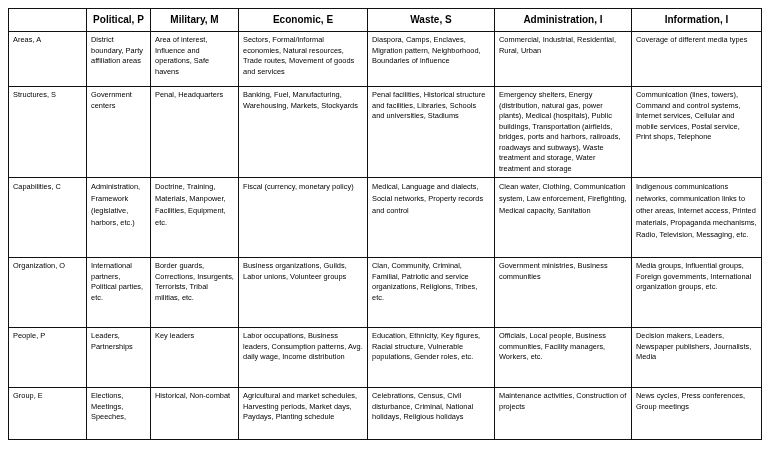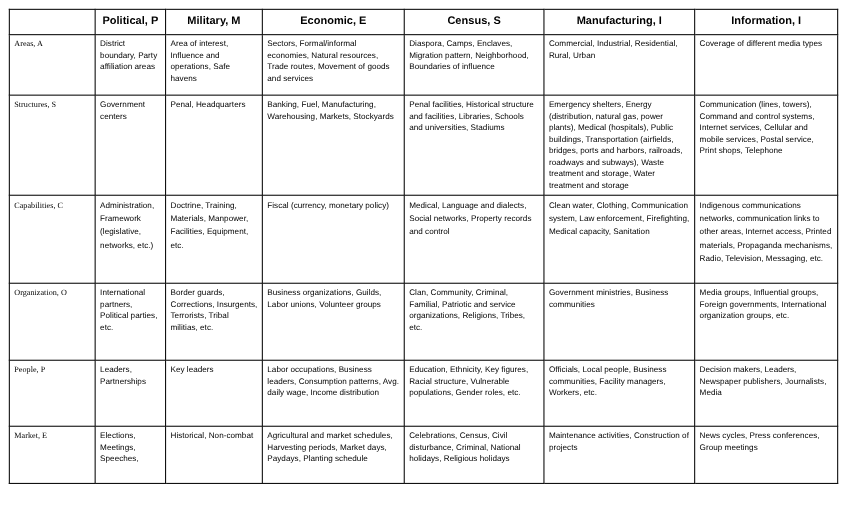--- a/index.html
+++ b/index.html
@@ -42,21 +42,20 @@
     text-align: center;
     font-weight: bold;
     font-size: 10px;
     vertical-align: middle;
     padding-top: 4px;
     padding-bottom: 4px;
     height: 12px;
   }
   table.matrix tbody td.rowhead {
     font-weight: normal;
-    font-family: Liberation Serif, serif;
   }
   
   col.c0 { width: 78px; }
   col.c1 { width: 64px; }
   col.c2 { width: 88px; }
   col.c3 { width: 129px; }
   col.c4 { width: 127px; }
   col.c5 { width: 137px; }
   col.c6 { width: 130px; }
 
@@ -85,22 +84,22 @@
         <col class="c4">
         <col class="c5">
         <col class="c6">
     </colgroup>
     <thead>
       <tr class="r-head">
         <th></th>
         <th>Political, P</th>
         <th>Military, M</th>
         <th>Economic, E</th>
-        <th>Census, S</th>
-        <th>Manufacturing, I</th>
+        <th>Waste, S</th>
+        <th>Administration, I</th>
         <th>Information, I</th>
       </tr>
     </thead>
     <tbody>
       <tr class="r-0">
         <td class="rowhead">Areas, A</td>
         <td>District boundary, Party affiliation areas</td>
         <td>Area of interest, Influence and operations, Safe havens</td>
         <td>Sectors, Formal/informal economies, Natural resources, Trade routes, Movement of goods and services</td>
         <td>Diaspora, Camps, Enclaves, Migration pattern, Neighborhood, Boundaries of influence</td>
@@ -111,21 +110,21 @@
         <td class="rowhead">Structures, S</td>
         <td>Government centers</td>
         <td>Penal, Headquarters</td>
         <td>Banking, Fuel, Manufacturing, Warehousing, Markets, Stockyards</td>
         <td>Penal facilities, Historical structure and facilities, Libraries, Schools and universities, Stadiums</td>
         <td>Emergency shelters, Energy (distribution, natural gas, power plants), Medical (hospitals), Public buildings, Transportation (airfields, bridges, ports and harbors, railroads, roadways and subways), Waste treatment and storage, Water treatment and storage</td>
         <td>Communication (lines, towers), Command and control systems, Internet services, Cellular and mobile services, Postal service, Print shops, Telephone</td>
       </tr>
       <tr class="r-2">
         <td class="rowhead">Capabilities, C</td>
-        <td>Administration, Framework (legislative, networks, etc.)</td>
+        <td>Administration, Framework (legislative, harbors, etc.)</td>
         <td>Doctrine, Training, Materials, Manpower, Facilities, Equipment, etc.</td>
         <td>Fiscal (currency, monetary policy)</td>
         <td>Medical, Language and dialects, Social networks, Property records and control</td>
         <td>Clean water, Clothing, Communication system, Law enforcement, Firefighting, Medical capacity, Sanitation</td>
         <td>Indigenous communications networks, communication links to other areas, Internet access, Printed materials, Propaganda mechanisms, Radio, Television, Messaging, etc.</td>
       </tr>
       <tr class="r-3">
         <td class="rowhead">Organization, O</td>
         <td>International partners, Political parties, etc.</td>
         <td>Border guards, Corrections, Insurgents, Terrorists, Tribal militias, etc.</td>
@@ -137,21 +136,21 @@
       <tr class="r-4">
         <td class="rowhead">People, P</td>
         <td>Leaders, Partnerships</td>
         <td>Key leaders</td>
         <td>Labor occupations, Business leaders, Consumption patterns, Avg. daily wage, Income distribution</td>
         <td>Education, Ethnicity, Key figures, Racial structure, Vulnerable populations, Gender roles, etc.</td>
         <td>Officials, Local people, Business communities, Facility managers, Workers, etc.</td>
         <td>Decision makers, Leaders, Newspaper publishers, Journalists, Media</td>
       </tr>
       <tr class="r-5">
-        <td class="rowhead">Market, E</td>
+        <td class="rowhead">Group, E</td>
         <td>Elections, Meetings, Speeches,</td>
         <td>Historical, Non-combat</td>
         <td>Agricultural and market schedules, Harvesting periods, Market days, Paydays, Planting schedule</td>
         <td>Celebrations, Census, Civil disturbance, Criminal, National holidays, Religious holidays</td>
         <td>Maintenance activities, Construction of projects</td>
         <td>News cycles, Press conferences, Group meetings</td>
       </tr>
     </tbody>
   </table>
 </div>

